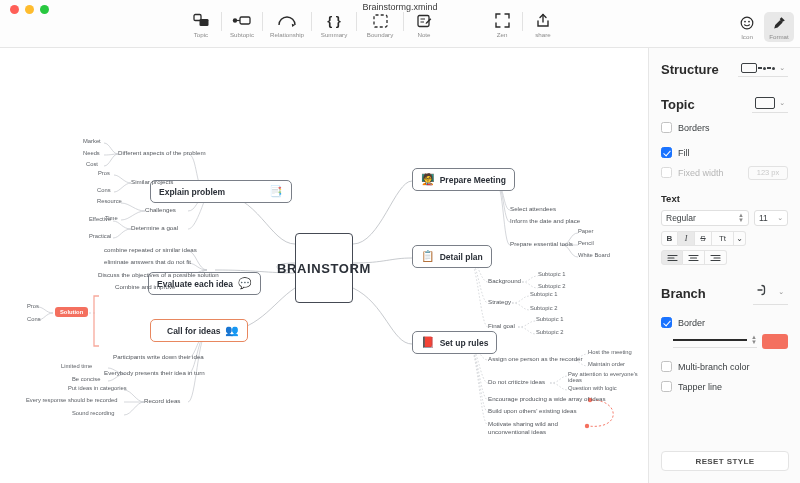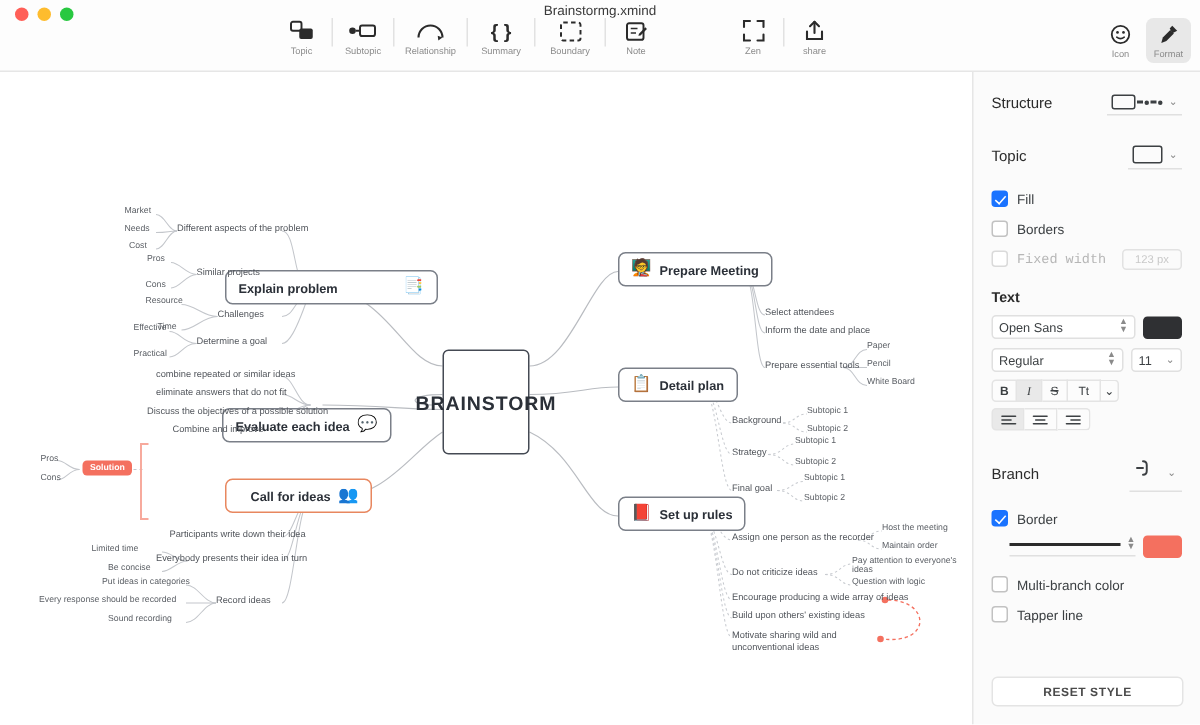--- a/index.html
+++ b/index.html
@@ -56,41 +56,41 @@
     background:#fbfbfb; border-left:1px solid #e6e6e6;
   }
   .paneltabs{ display:flex; padding:7px 8px 0 8px; gap:0; }
   .ptab{
     flex:1; text-align:center; font-size:9.5px; padding:5px 0; border-radius:4px;
     color:#8d8d8d; cursor:default;
   }
   .ptab.active{ background:#1a73ff; color:#fff; font-weight:bold; }
 
   .prow{ display:flex; align-items:center; justify-content:space-between; padding:0 12px; margin-top:13px;}
-  .plabel{ font-size:10px; font-weight:normal; color:#2b2b2b;}
+  .plabel{ font-size:13px; font-weight:bold; color:#2b2b2b;}
   .pctl{
     display:flex; align-items:center; gap:4px; border-bottom:1px solid #e0e0e0; padding:2px 3px 3px 3px;
   }
   .chev{ font-size:7px; color:#8a8a8a; }
 
   .boxicon{ width:20px; height:12px; border:1.6px solid #3c4043; border-radius:2px; }
   .structicon{ display:flex; align-items:center; gap:1px;}
   .structicon .d{ width:3px;height:3px;border-radius:50%;background:#3c4043;}
   .structicon .l{ width:4px;height:1.4px;background:#3c4043;}
 
   .checkrow{ display:flex; align-items:center; gap:6px; padding:0 12px; margin-top:9px;}
   .cbox{ width:11px; height:11px; border:1px solid #c2c2c2; border-radius:2.5px; background:#fff; flex:none;}
   .cbox.on{ background:#1a73ff; border-color:#1a73ff; position:relative;}
   .cbox.on:after{
     content:""; position:absolute; left:3px; top:1px; width:3px; height:6px;
     border:solid #fff; border-width:0 1.6px 1.6px 0; transform:rotate(42deg);
   }
   .cbox.dis{ border-color:#dadada; }
   .clabel{ font-size:9px; color:#3c4043;}
-  .clabel.dis{ color:#b6b6b6;font-family:Liberation Mono, monospace;}
+  .clabel.dis{ color:#b6b6b6;}
 
   .fixedw{
     position:absolute; right:12px; width:40px; height:14px; border:1px solid #e2e2e2;
     border-radius:3px; font-size:7.5px; color:#c9c9c9; display:flex; align-items:center;
     justify-content:center;
   }
 
   .sect{ font-size:9.5px; font-weight:bold; color:#2b2b2b; padding:0 12px; margin-top:15px;}
 
   .selectline{
@@ -613,43 +613,36 @@
     </div>
 
     <div class="prow" style="margin-top:18px;">
       <span class="plabel">Topic</span>
       <span class="pctl">
         <span class="boxicon"></span>
         <span class="chev">⌄</span>
       </span>
     </div>
 
+    <div class="checkrow">
+      <span class="cbox"></span>
+      <span class="clabel">Borders</span>
+    </div>
     <div class="checkrow" style="margin-top:14px;">
       <span class="cbox on"></span>
       <span class="clabel">Fill</span>
-    </div>
-    <div class="checkrow">
-      <span class="cbox"></span>
-      <span class="clabel">Borders</span>
     </div>
     <div class="checkrow" style="position:relative;">
       <span class="cbox dis"></span>
       <span class="clabel dis">Fixed width</span>
       <span class="fixedw">123 px</span>
     </div>
 
     <div class="sect">Text</div>
 
-    <div class="selectline">
-      <span class="sel">
-        <span>Open Sans</span>
-        <span class="stepper">▲<br>▼</span>
-      </span>
-      <span class="swatch"></span>
-    </div>
 
     <div class="selectline">
       <span class="sel">
         <span>Regular</span>
         <span class="stepper">▲<br>▼</span>
       </span>
       <span class="sel small">
         <span>11</span>
         <span class="chev">⌄</span>
       </span>

